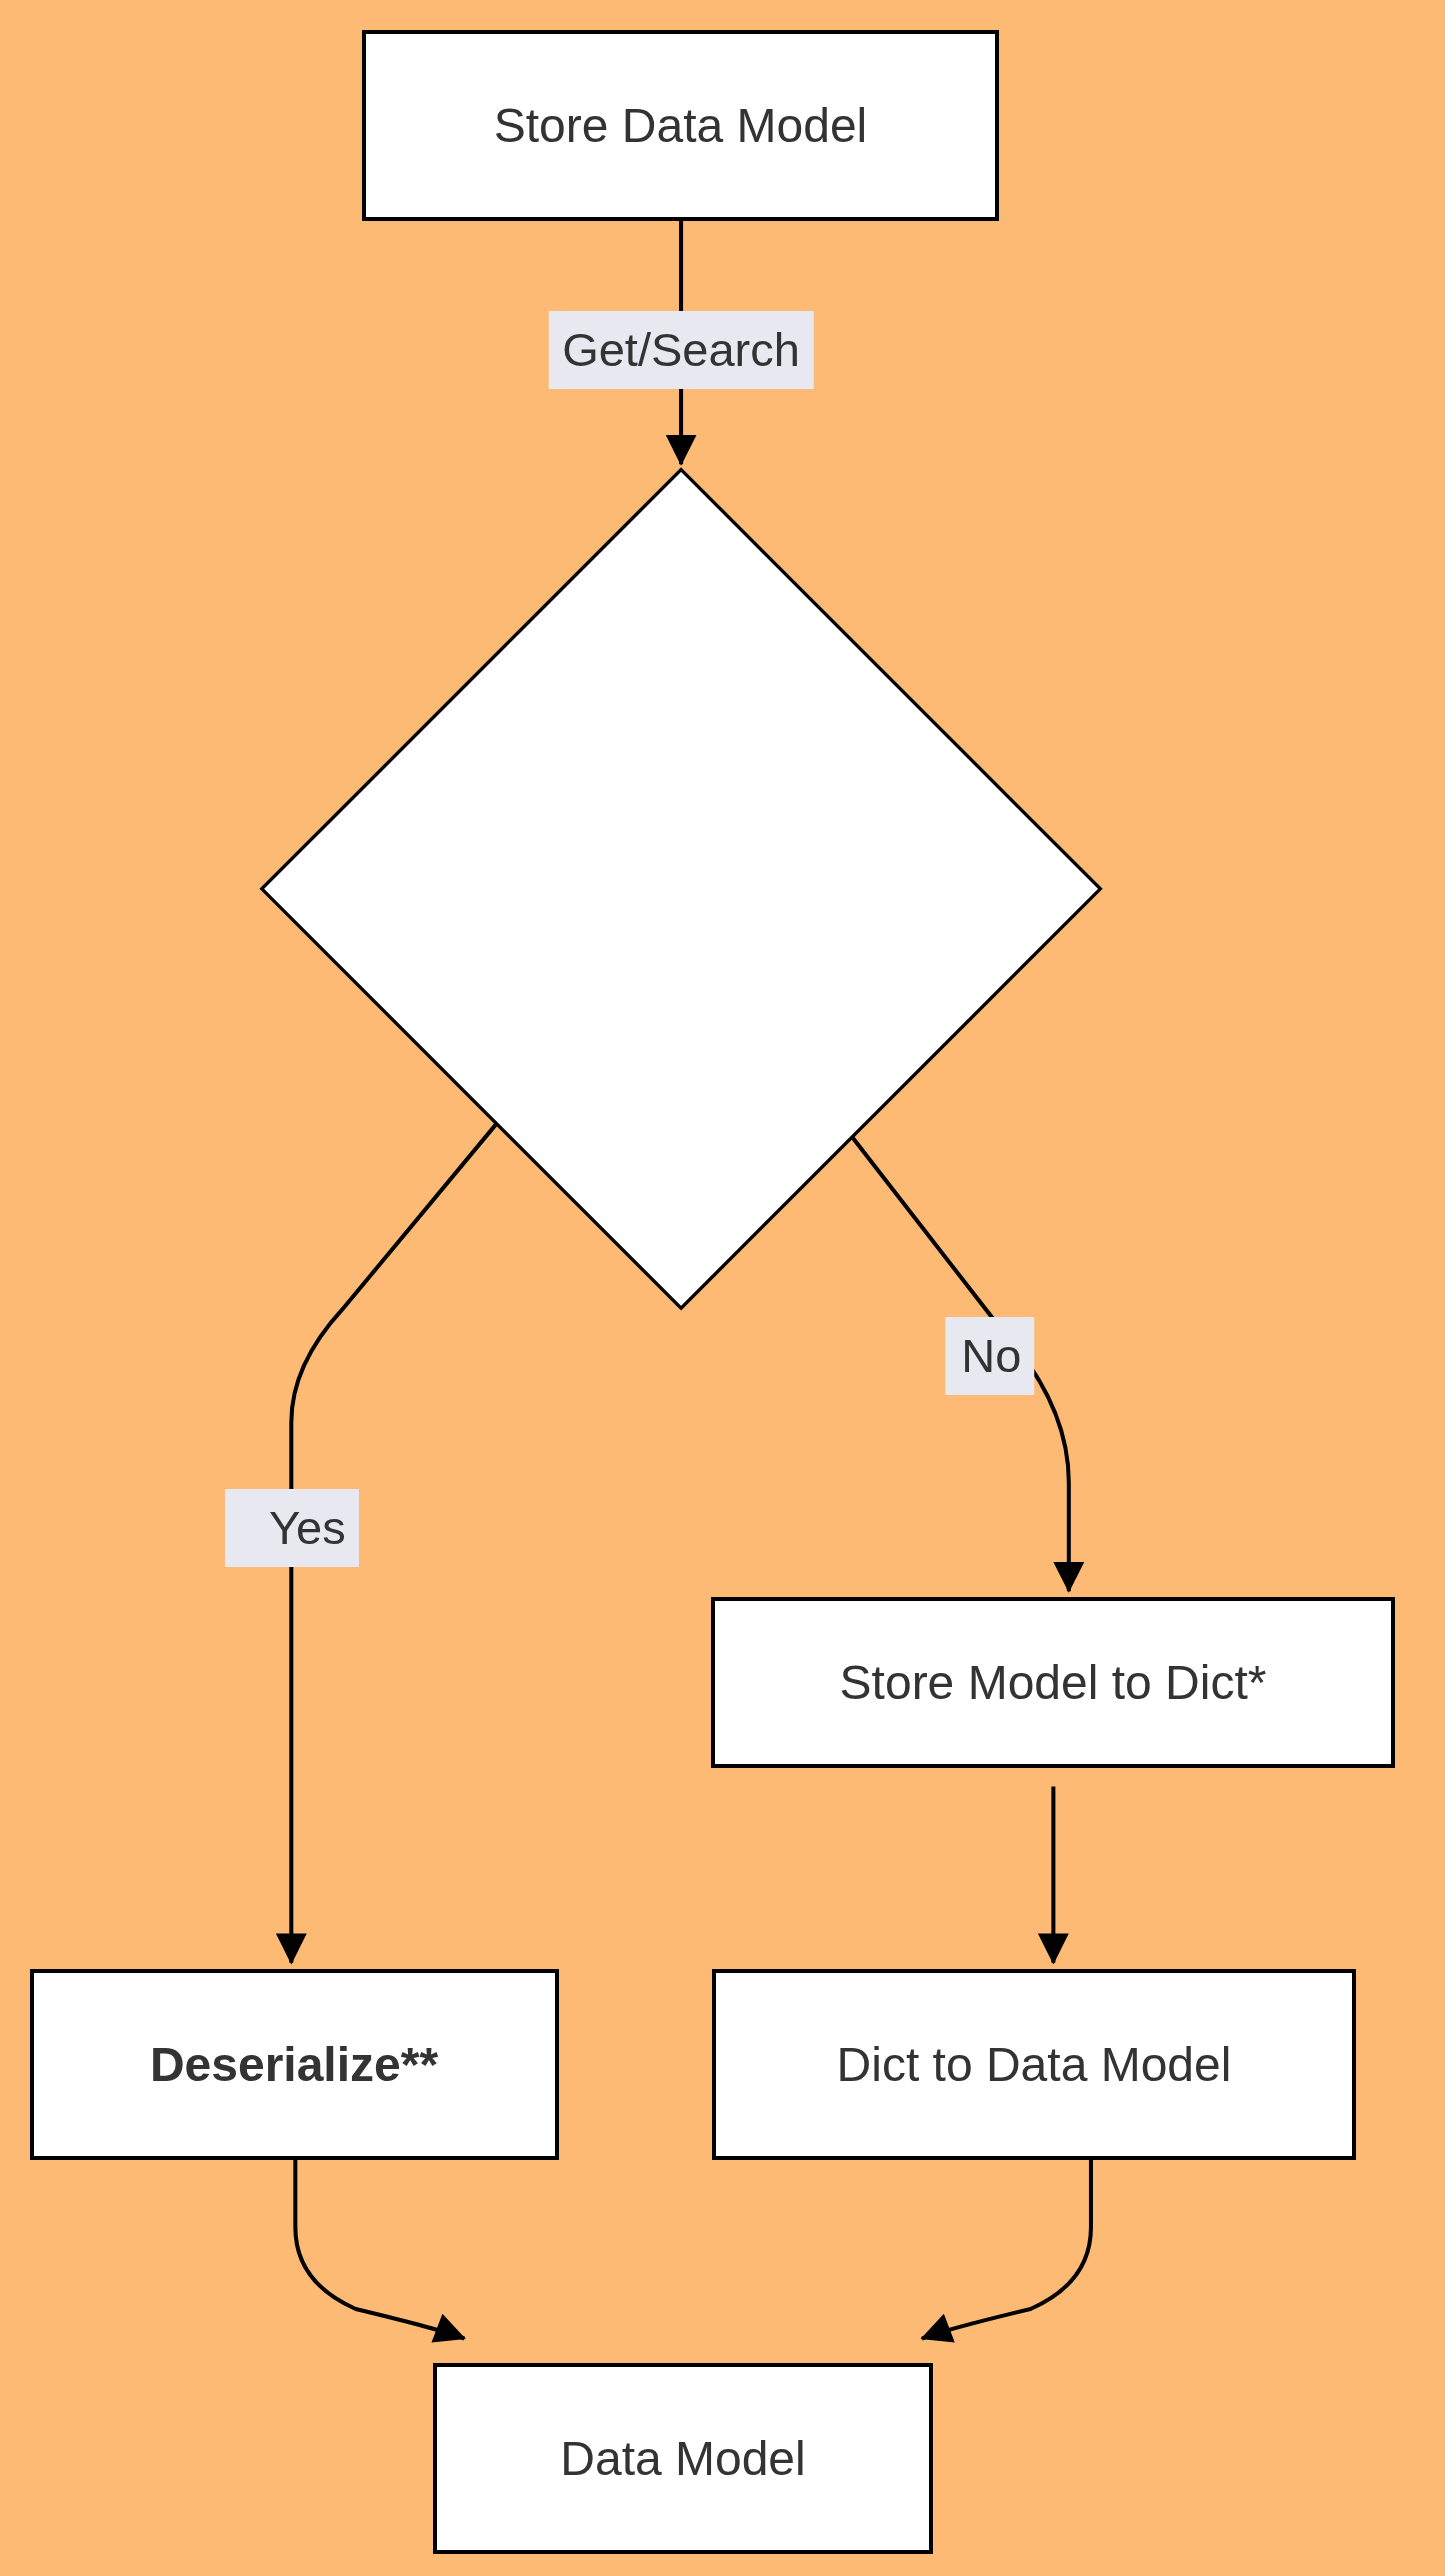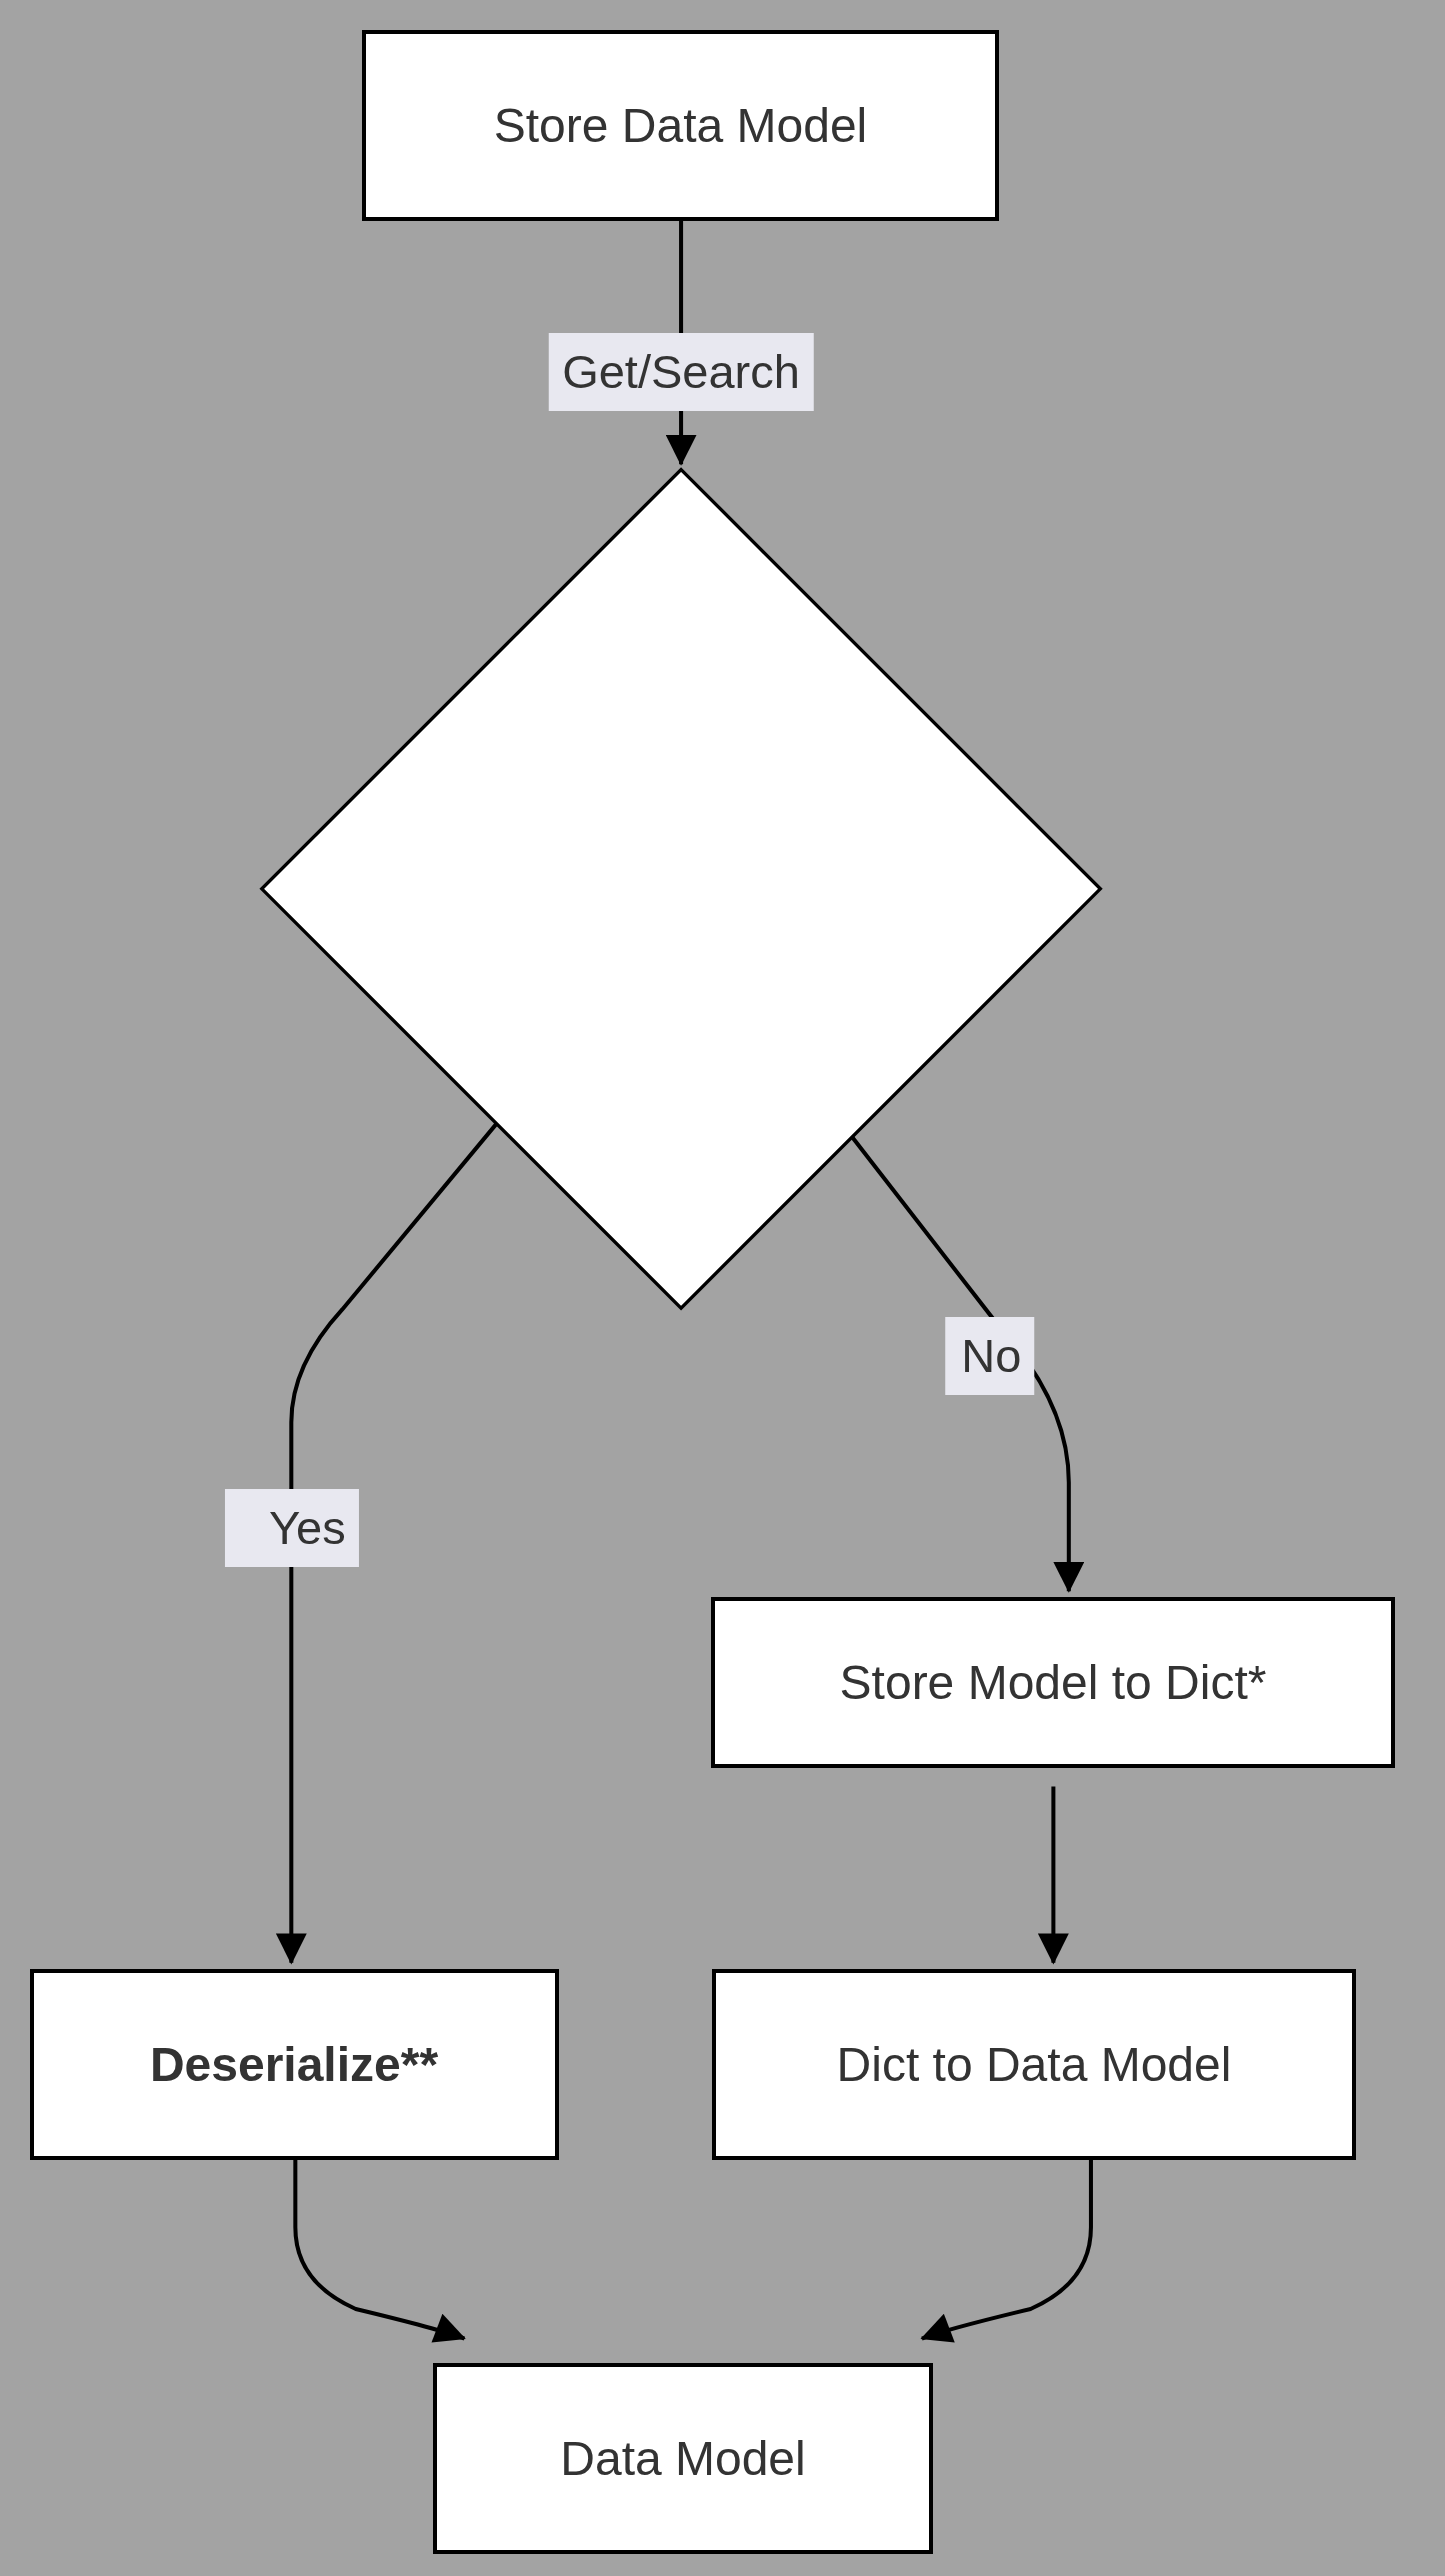--- a/index.html
+++ b/index.html
@@ -4,21 +4,21 @@
 <style>
   html, body {
     margin: 0;
     padding: 0;
     background: #ffffff;
   }
   .canvas {
     position: relative;
     width: 1446px;
     height: 2576px;
-    background: #a3a3a3;
+    background: #fdba74;
     font-family: "Liberation Sans", "DejaVu Sans", sans-serif;
     overflow: hidden;
   }
   .edges-layer {
     position: absolute;
     left: 0;
     top: 0;
     width: 1446px;
     height: 2576px;
   }
@@ -105,20 +105,20 @@
   </div>
 
   <div class="node" style="left:712px; top:1969px; width:644px; height:191px;align-items:center;">
     <span>Dict to Data Model</span>
   </div>
 
   <div class="node" style="left:433px; top:2343px; width:500px; height:191px;margin-top:20px;">
     <span>Data Model</span>
   </div>
 
-  <div class="edge-label" style="left:681px; top:350px;margin-top:22px;">Get/Search</div>
+  <div class="edge-label" style="left:681px; top:350px;">Get/Search</div>
 
   <div class="edge-label" style="left:292px; top:1528px;padding-left:44px;">Yes</div>
 
   <div class="edge-label" style="left:990px; top:1356px;padding-left:16px;">No</div>
 
 </div>
 
 
 </body></html>

